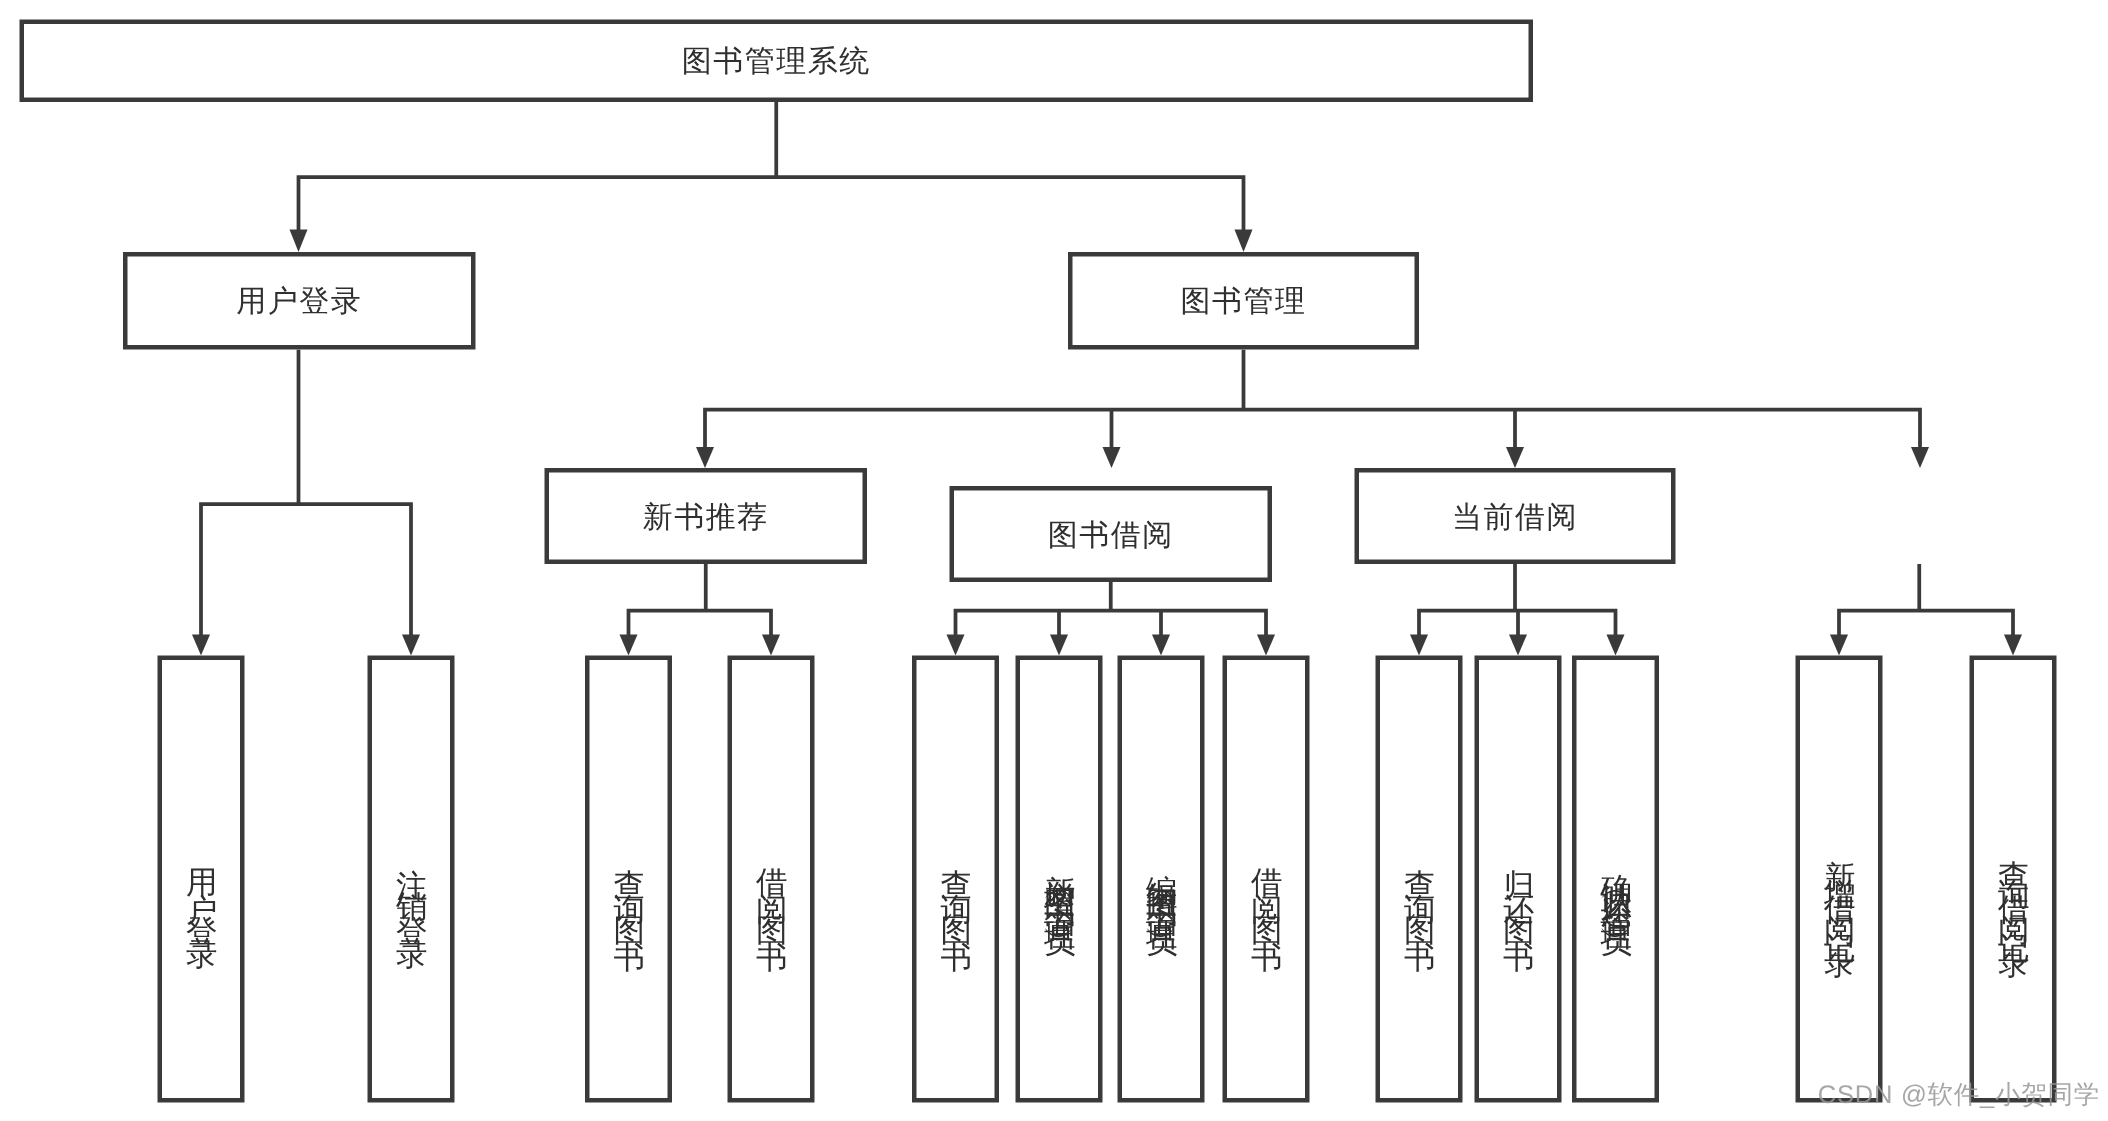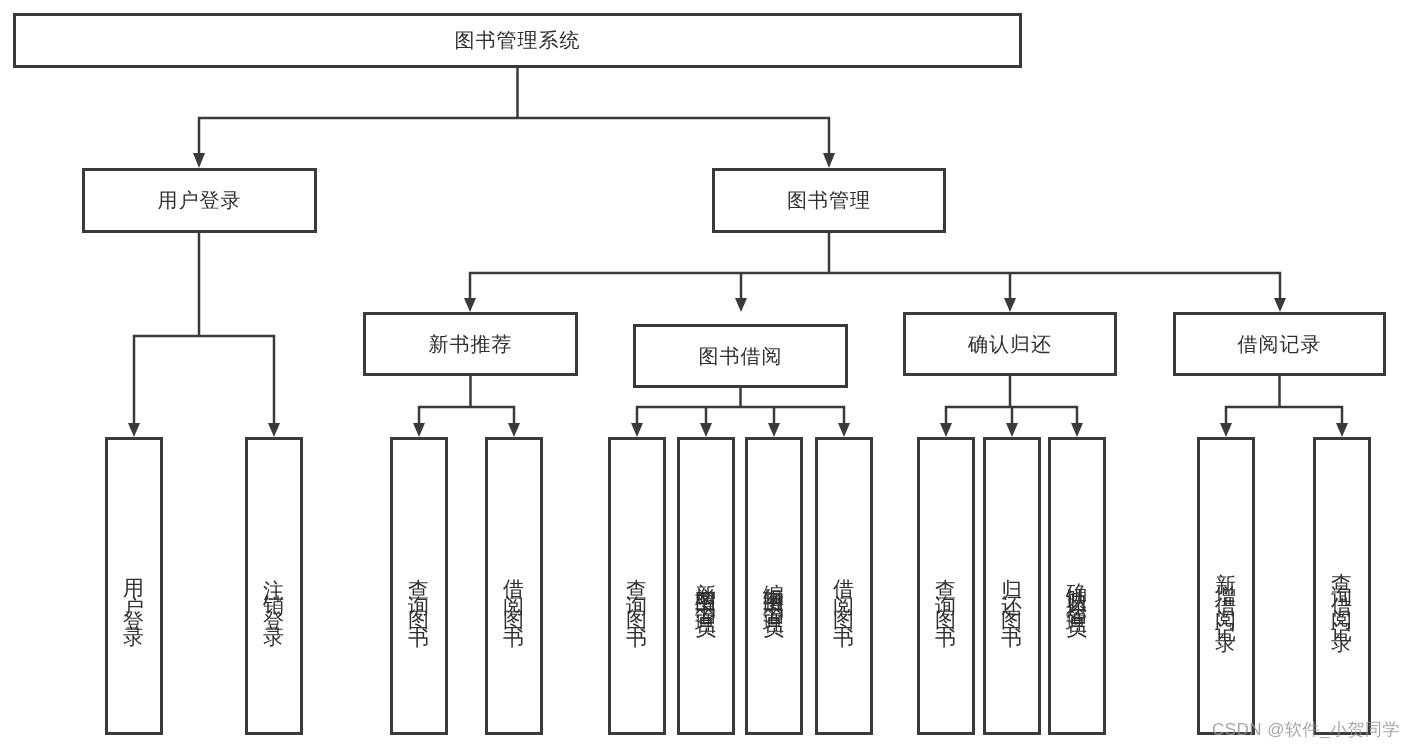--- a/index.html
+++ b/index.html
@@ -92,24 +92,21 @@
     <span class="lbl">新书推荐</span>
   </div>
 
   <div class="box hbox" style="left:712px;top:168px;width:234px;height:65px">
     <span class="lbl">图书管理</span>
   </div>
   <div class="box hbox" style="left:633px;top:324px;width:215px;height:64px">
     <span class="lbl">图书借阅</span>
   </div>
   <div class="box hbox" style="left:903px;top:312px;width:214px;height:64px">
-    <span class="lbl">确认归还</span>
-  </div>
-  <div class="box hbox" style="left:1173px;top:312px;width:213px;height:64px">
-    <span class="lbl">借阅记录</span>
+    <span class="lbl">当前借阅</span>
   </div>
 
   <div class="box vbox loose" style="left:105px">
     <span class="vlbl">用户登录</span>
   </div>
   <div class="box vbox loose" style="left:245px">
     <span class="vlbl">注销登录</span>
   </div>
 
   <div class="box vbox loose" style="left:390px">

